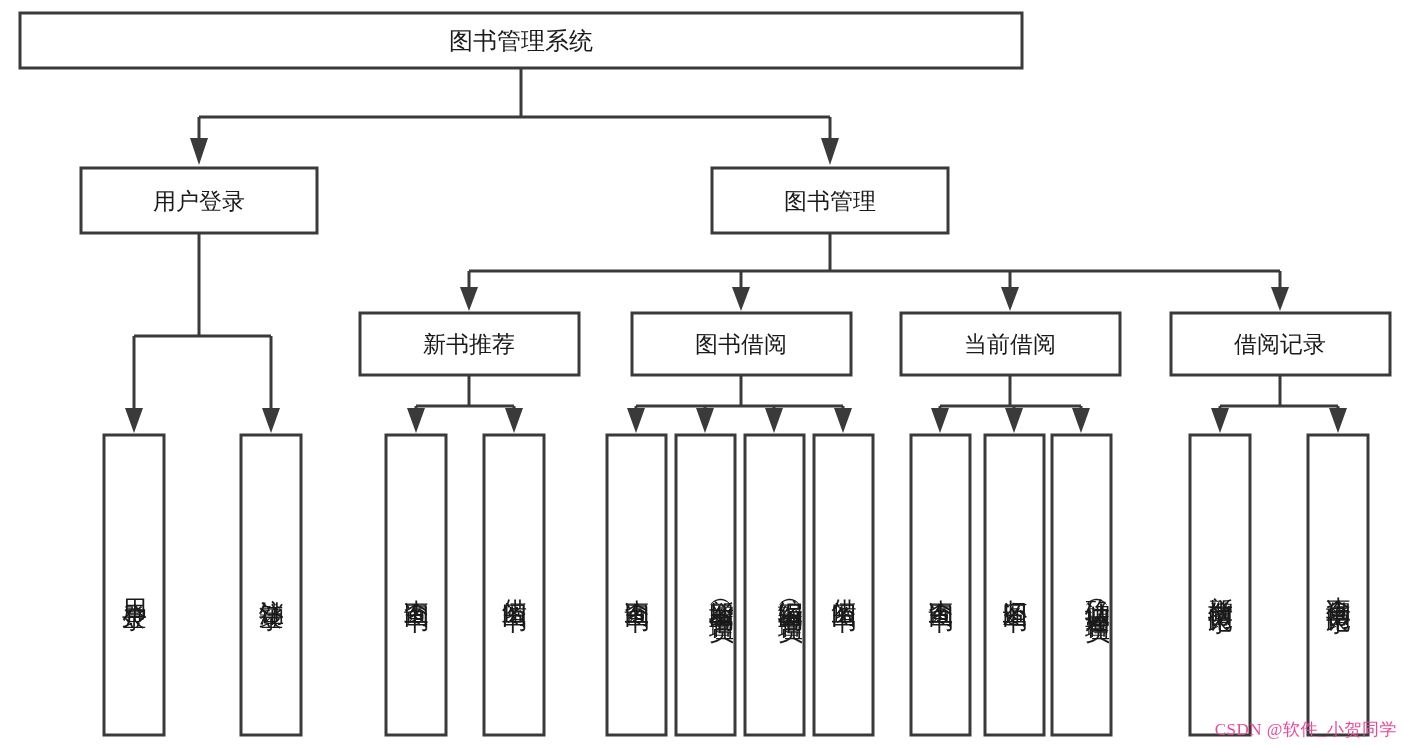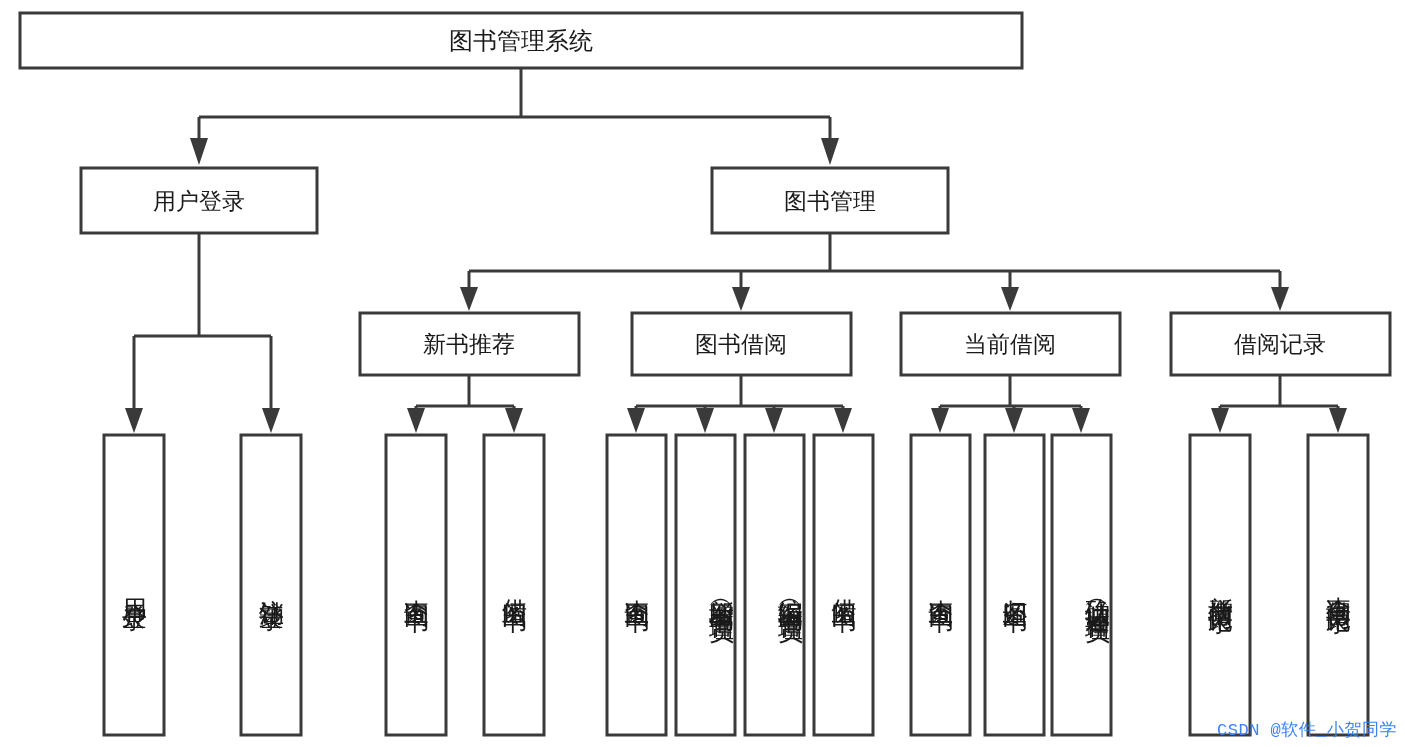--- a/index.html
+++ b/index.html
@@ -64,23 +64,23 @@
     display: flex;
     align-items: center;
     justify-content: center;
     white-space: nowrap;
     pointer-events: none;
   }
   #watermark {
     position: absolute;
     right: 8px;
     bottom: 6px;
-    font-family: Liberation Mono, monospace;
+    font-family: Liberation Serif, serif;
     font-size: 17px;
-    color: #3b82f6;
+    color: #ec4899;
     letter-spacing: 0.5px;
     white-space: nowrap;
   }
 </style>
 </head>
 <body>
 
 <div id="page">
 
   <svg id="diagram-svg" viewBox="0 0 1405 747">

